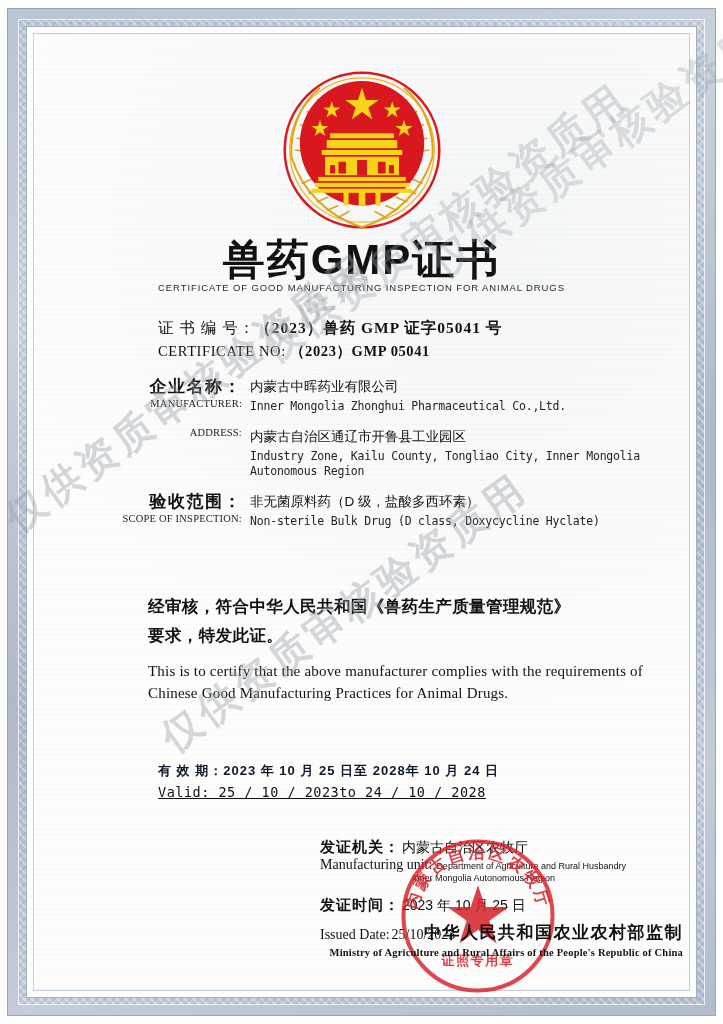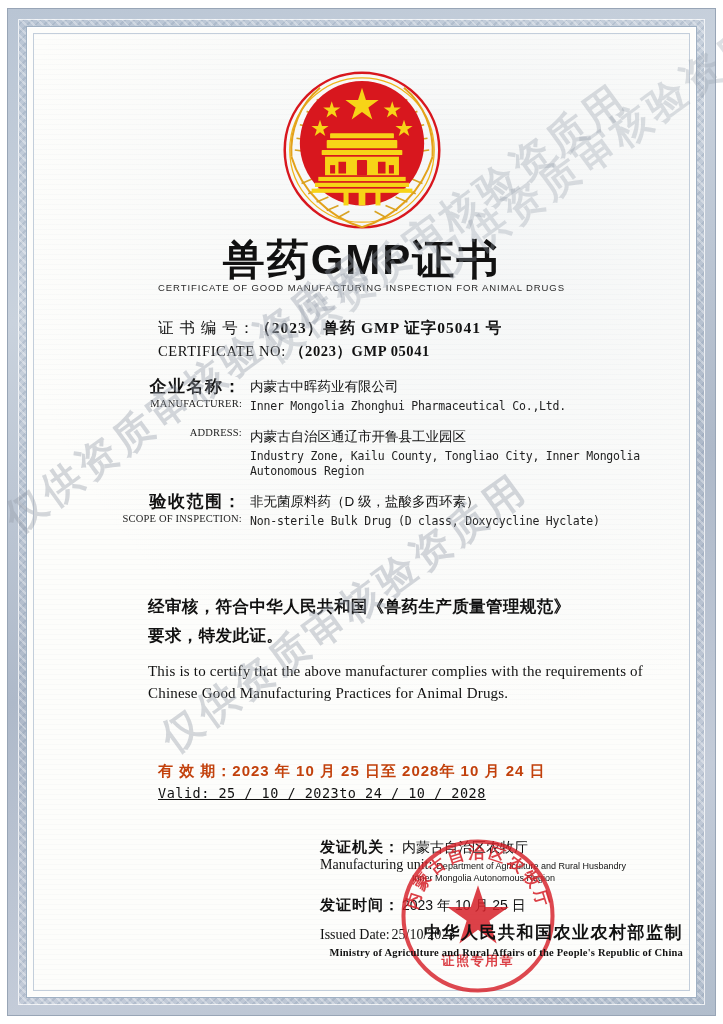--- a/index.html
+++ b/index.html
@@ -201,22 +201,22 @@
   }
 
   
   .validity {
     position: absolute;
     left: 118px; right: 40px; top: 722px;
   }
   .validity .cn {
     font-family: "Liberation Sans", sans-serif;
     font-weight: bold;
-    font-size: 15px;
-    color: #c2410c;
+    font-size: 13px;
+    color: #0f172a;
     letter-spacing: 1px;
     white-space: nowrap;
   }
   .validity .en {
     margin-top: 4px;
     font-family: "DejaVu Sans Mono", monospace;
     font-size: 13.5px;
     color: #111;
     letter-spacing: .5px;
     white-space: nowrap;

